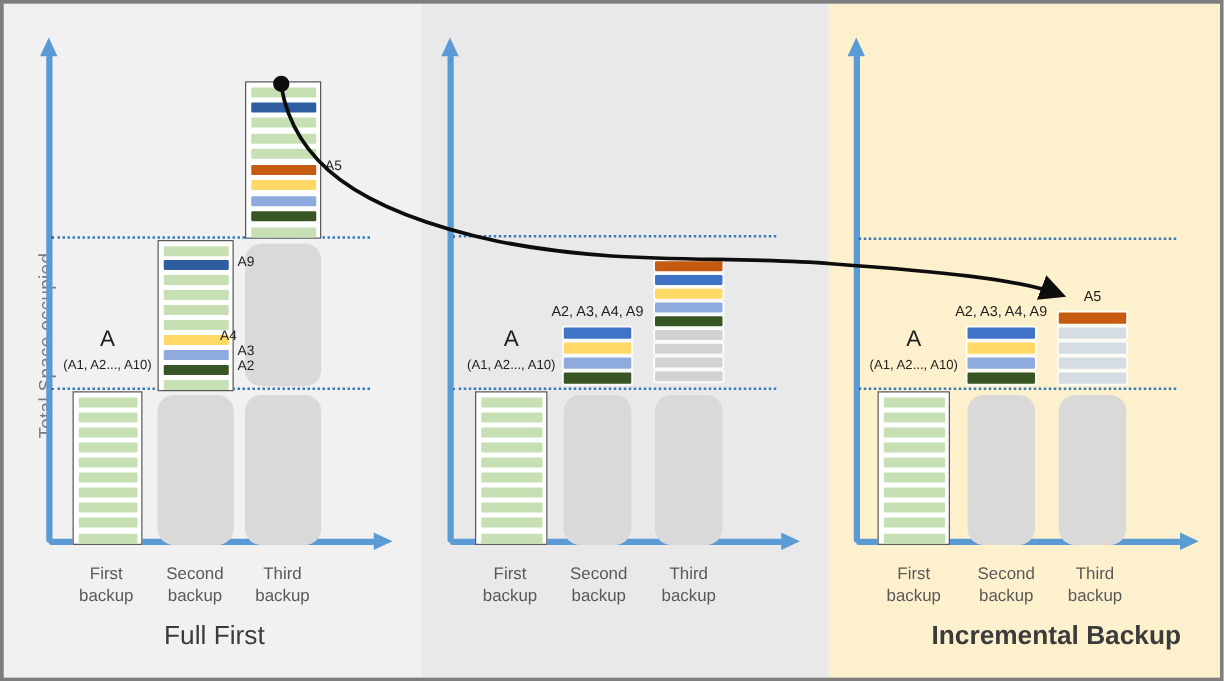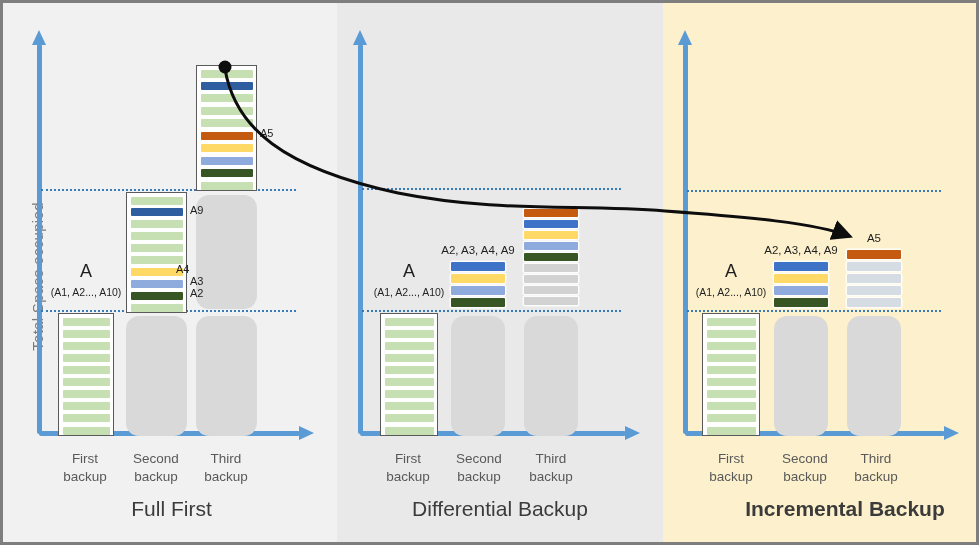--- a/index.html
+++ b/index.html
@@ -163,21 +163,20 @@
   <div class="col-label" style="left:119px;">Second backup</div>
   <div class="col-label" style="left:189px;">Third backup</div>
   <div class="col-label" style="left:371px;">First backup</div>
   <div class="col-label" style="left:442px;">Second backup</div>
   <div class="col-label" style="left:514px;">Third backup</div>
   <div class="col-label" style="left:694px;">First backup</div>
   <div class="col-label" style="left:768px;">Second backup</div>
   <div class="col-label" style="left:839px;">Third backup</div>
 
   <div class="panel-title" style="left:3px;width:331px;">Full First</div>
-  <div class="panel-title" style="left:334px;width:326px;">Differential Backup</div>
   <div class="panel-title" style="left:684px;width:316px;font-weight:bold;">Incremental Backup</div>
 
   <svg id="overlay" width="979" height="545" viewBox="0 0 979 545">
     <defs>
       <marker id="ah" viewBox="0 0 10 10" refX="8" refY="5" markerWidth="7" markerHeight="7" orient="auto">
         <path d="M0,0 L10,5 L0,10 z" fill="#0d0d0d"></path>
       </marker>
     </defs>
     <path d="M 222 66 C 232 125 280 165 395 190 C 495 210 575 201 662 208 C 745 214 812 220 846 233" fill="none" stroke="#0d0d0d" stroke-width="3" stroke-linecap="round" marker-end="url(#ah)"></path>
     <circle cx="222" cy="64" r="6.5" fill="#0d0d0d"></circle>

